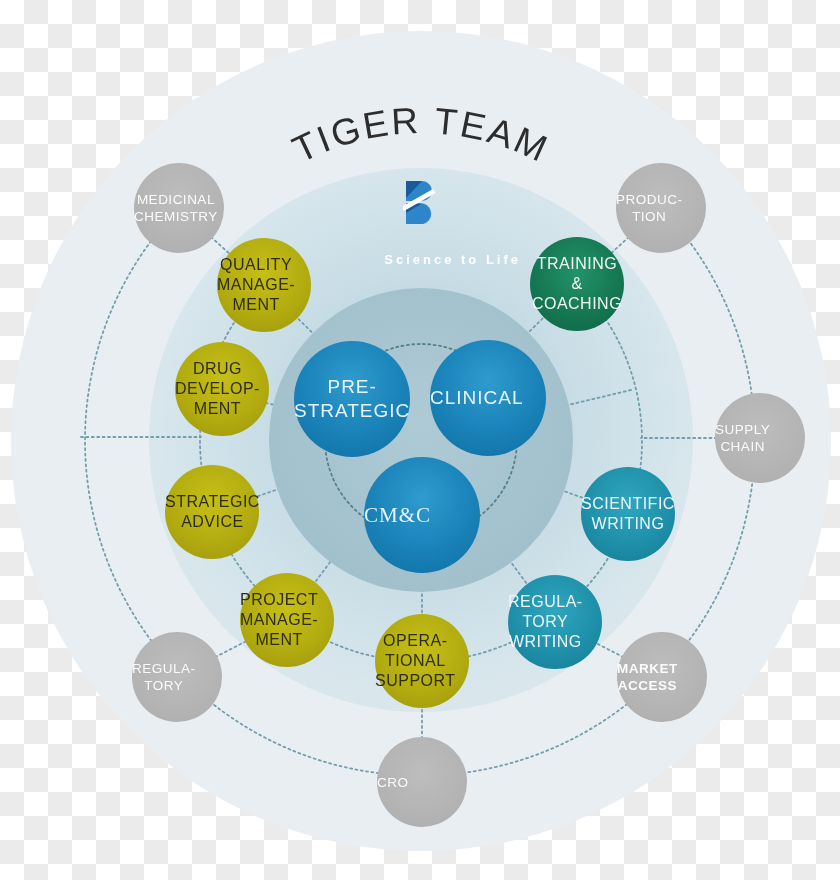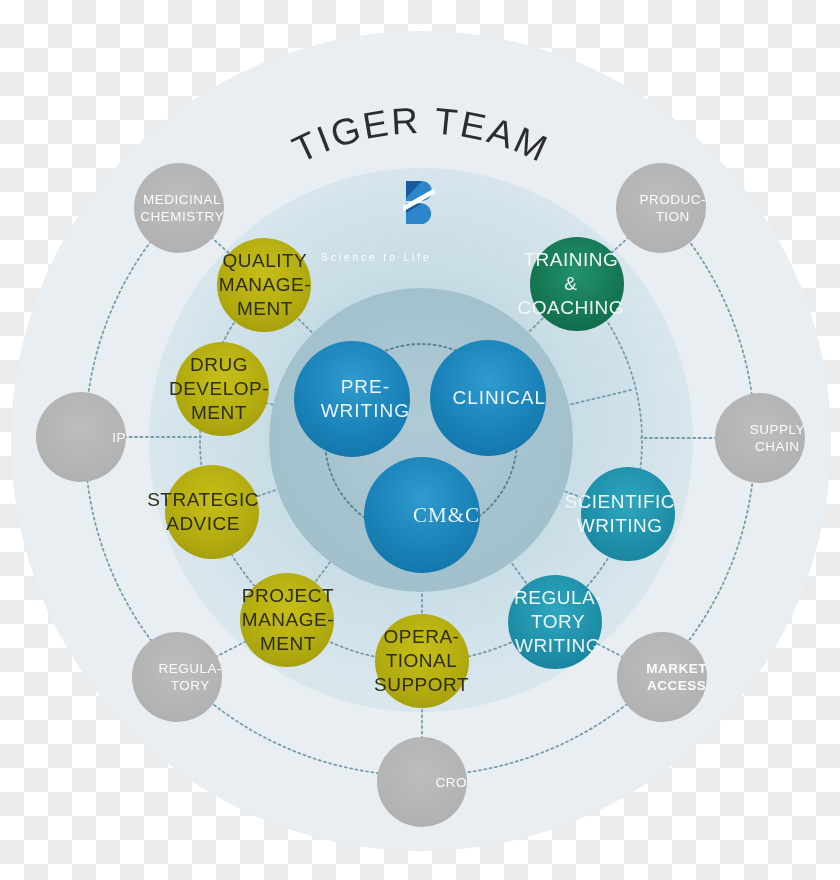--- a/index.html
+++ b/index.html
@@ -6,26 +6,26 @@
   .stage{
     position:relative;width:840px;height:880px;overflow:hidden;
     background-color:#ffffff;
     background-image:repeating-conic-gradient(#ebebeb 0% 25%, #ffffff 0% 50%);
     background-size:48px 48px;
     font-family:"Liberation Sans", sans-serif;
   }
   svg.base{position:absolute;left:0;top:0;}
   .circle{
     position:absolute;border-radius:50%;
-    display:flex;align-items:center;justify-content:flex-end;
+    display:flex;align-items:center;justify-content:flex-start;
     text-align:center;
   }
   .lbl{white-space:pre-line;line-height:1.26;letter-spacing:.5px;}
   
-  .svc{width:94px;height:94px;font-size:19px;}
+  .svc{width:94px;height:94px;font-size:16px;}
   .svc.olive{background:radial-gradient(circle at 50% 38%, #c6bf18 0%, #b3ac10 55%, #9b950c 100%);color:#2e2d15;}
   .svc.green{background:radial-gradient(circle at 50% 38%, #23926a 0%, #157853 55%, #0e6244 100%);color:#f2f7f4;}
   .svc.magenta{background:radial-gradient(circle at 50% 38%, #c02e6e 0%, #a92360 55%, #8e1c4e 100%);color:#f9eff4;}
   .svc.teal{background:radial-gradient(circle at 50% 38%, #2fa6bf 0%, #1f90aa 55%, #147b93 100%);color:#eef6f8;}
   
   .core{
     width:116px;height:116px;font-size:19px;color:#e9f3fa;
     background:radial-gradient(circle at 50% 35%, #2f9bce 0%, #1b84ba 50%, #0e6ea1 100%);
   }
   .core .lbl{letter-spacing:1px;}
@@ -35,22 +35,22 @@
     width:90px;height:90px;font-size:13.5px;color:#fbfbfb;
     background:radial-gradient(circle at 50% 40%, #bdbdbd 0%, #b2b2b3 70%, #aaaaaa 100%);
   }
   
   .logo{position:absolute;left:403px;top:180px;width:38px;height:44px;}
   .brand{
     position:absolute;left:321px;top:230px;width:200px;text-align:center;
     font-size:17px;letter-spacing:3.5px;color:#3d4348;font-weight:500;
   }
   .tagline{
-    position:absolute;left:321px;top:252px;width:200px;text-align:left;
-    font-size:10px;letter-spacing:3px;color:#ffffff;font-weight:normal;
+    position:absolute;left:321px;top:252px;width:200px;text-align:right;
+    font-size:13px;letter-spacing:3px;color:#ffffff;font-weight:bold;
   }
 </style>
 </head>
 <body>
 
 <div class="stage">
 
   <svg class="base" width="840" height="880" viewBox="0 0 840 880">
     <defs>
       <radialGradient id="gMid" cx="50%" cy="47%" r="50%">
@@ -108,21 +108,21 @@
     <path d="M3 1 H19 A10 10 0 0 1 19 21 L3 21 Z" fill="#2c86c9"></path>
     <path d="M3 1 L19 1 L3 18 Z" fill="#185a9b"></path>
     <path d="M3 23.5 H20 A10.5 10.5 0 0 1 20 44 L3 44 Z" fill="#2c86c9"></path>
     <path d="M3 23.5 L19 23.5 L3 33 Z" fill="#185a9b"></path>
     <path d="M-2 27 L30 9 L32.5 13 L1 31 Z" fill="#ffffff"></path>
   </svg>
   <div class="tagline">Science to Life</div>
 
   <div class="circle core" style="left:294px;top:341px;">
     <span class="lbl">PRE-
-WRITING</span>
+STRATEGIC</span>
   </div>
   <div class="circle core" style="left:430px;top:340px;">
     <span class="lbl">CLINICAL</span>
   </div>
   <div class="circle core cmc" style="left:364px;top:457px;font-family:Liberation Serif, serif;">
     <span class="lbl">CM&amp;C</span>
   </div>
 
   <div class="circle svc olive" style="left:217px;top:238px;">
     <span class="lbl">QUALITY
@@ -163,23 +163,20 @@
   </div>
 
   <div class="circle ctx" style="left:134px;top:163px;">
     <span class="lbl">MEDICINAL
 CHEMISTRY</span>
   </div>
   <div class="circle ctx" style="left:616px;top:163px;">
     <span class="lbl">PRODUC-
 TION</span>
   </div>
-  <div class="circle ctx" style="left:36px;top:392px;">
-    <span class="lbl">IP</span>
-  </div>
   <div class="circle ctx" style="left:715px;top:393px;">
     <span class="lbl">SUPPLY
 CHAIN</span>
   </div>
   <div class="circle ctx" style="left:132px;top:632px;">
     <span class="lbl">REGULA-
 TORY</span>
   </div>
   <div class="circle ctx" style="left:617px;top:632px;font-weight:bold;">
     <span class="lbl">MARKET

